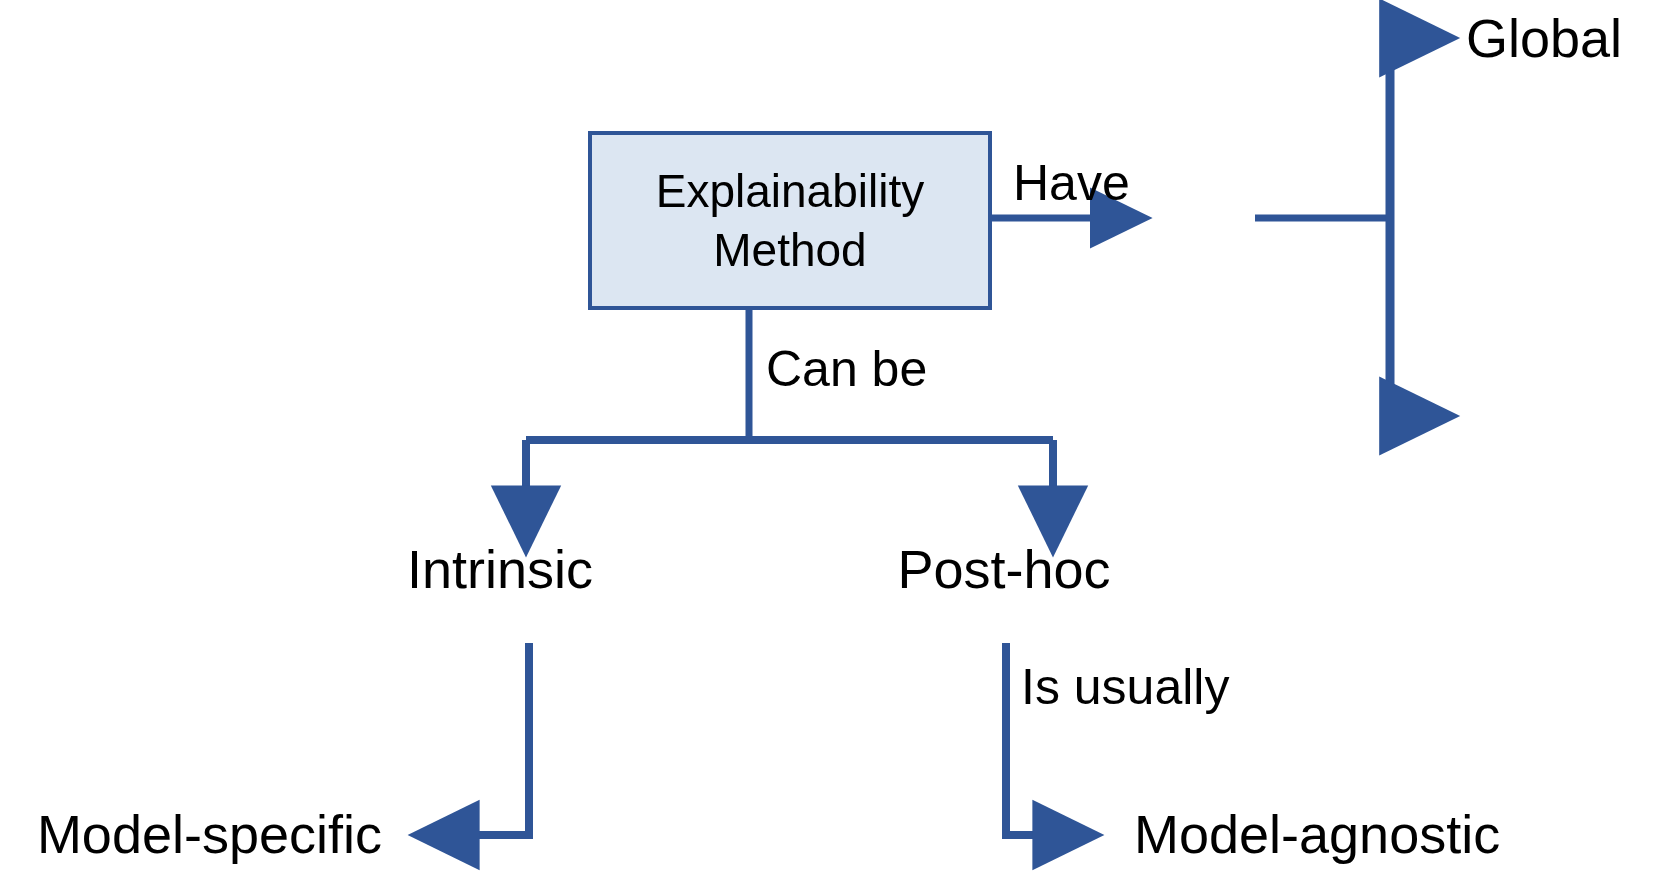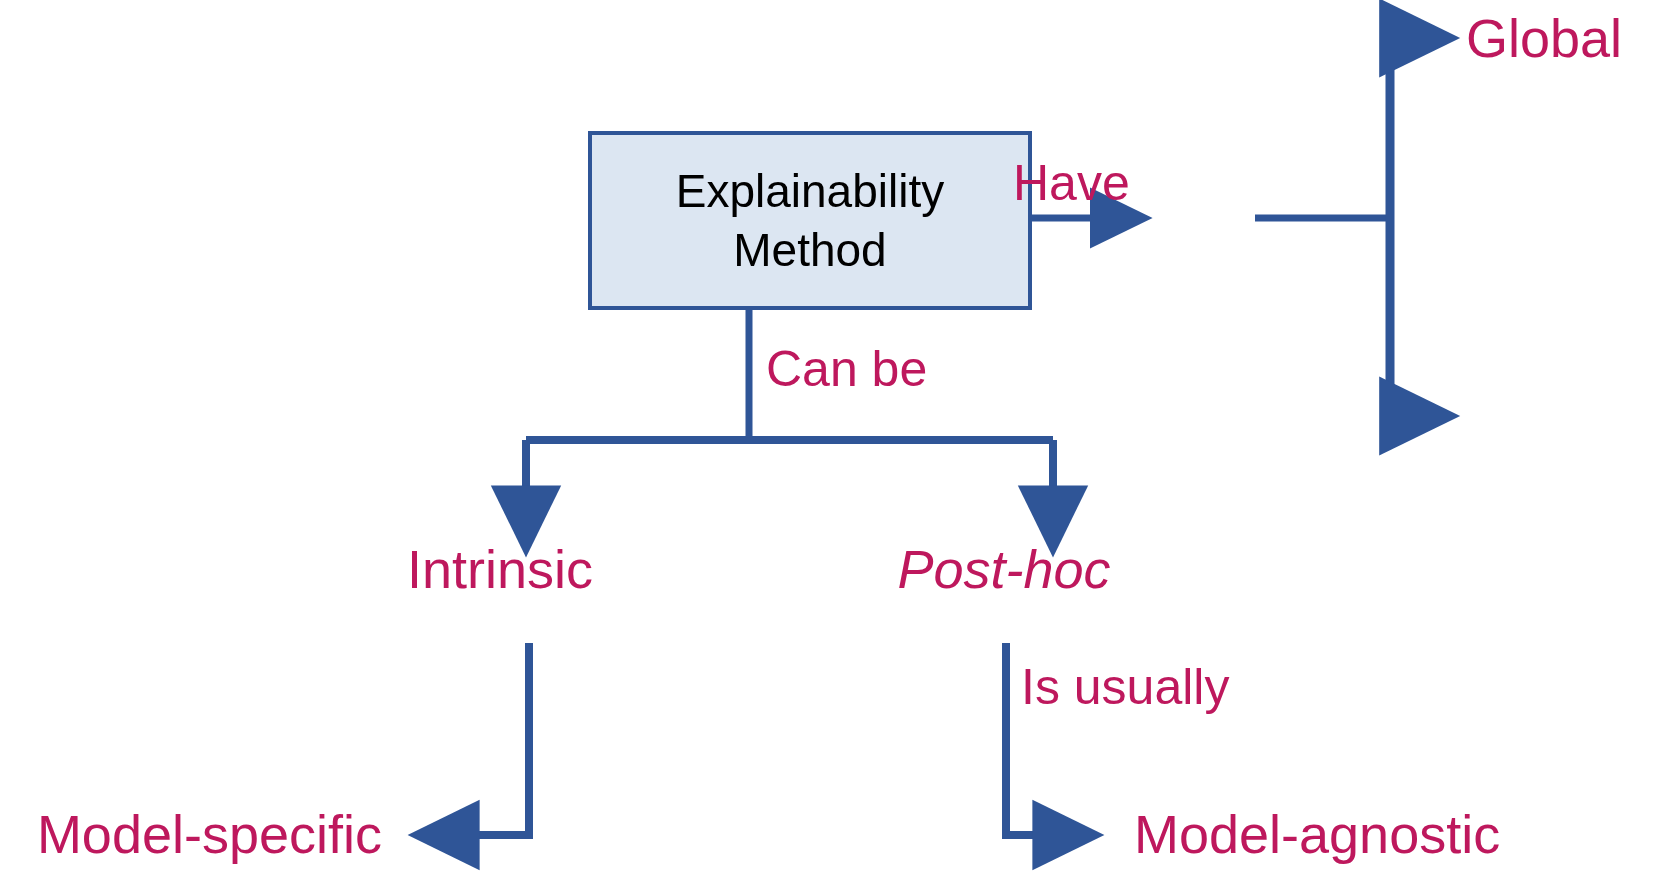--- a/index.html
+++ b/index.html
@@ -23,21 +23,21 @@
     position: absolute;
     top: 0;
     left: 0;
     width: 1660px;
     height: 884px;
   }
   .node-label {
     position: absolute;
     white-space: nowrap;
     line-height: 1.0;
-    color: #be185d;
+    color: #000000;
     font-family: "Liberation Sans", sans-serif;
   }
   
   .label-xl {
     font-size: 54px;
     font-weight: 400;
   }
   
   .label-edge {
     font-size: 50px;
@@ -98,38 +98,38 @@
 
     <path d="M 526,440 L 526,543" fill="none" stroke="#2f5597" stroke-width="8" marker-end="url(#arrow-down)"></path>
 
     <path d="M 1053,440 L 1053,543" fill="none" stroke="#2f5597" stroke-width="8" marker-end="url(#arrow-down)"></path>
 
     <path d="M 529,643 L 529,835 L 422,835" fill="none" stroke="#2f5597" stroke-width="8" marker-end="url(#arrow-left)"></path>
 
     <path d="M 1006,643 L 1006,835 L 1090,835" fill="none" stroke="#2f5597" stroke-width="8" marker-end="url(#arrow-right)"></path>
   </svg>
 
-  <div class="box-node" style="left:588px; top:131px; width:444px; height:179px;justify-content:center;">
+  <div class="box-node" style="left:588px; top:131px; width:404px; height:179px;justify-content:center;">
     <div class="box-text">
       <span>Explainability</span><br>
       <span>Method</span>
     </div>
   </div>
 
   <div class="node-label label-edge" style="left:1013px; top:158px;">Have</div>
 
 
   <div class="node-label label-xl" style="left:1466px; top:38px; transform:translateY(-50%);">Global</div>
 
 
   <div class="node-label label-edge" style="left:766px; top:344px;">Can be</div>
 
   <div class="node-label label-xl center-x" style="left:500px; top:542px;">Intrinsic</div>
 
-  <div class="node-label label-xl center-x" style="left:1004px; top:542px;font-style:italic;">Post-hoc</div>
+  <div class="node-label label-xl center-x" style="left:1004px; top:542px;">Post-hoc</div>
 
 
   <div class="node-label label-edge" style="left:1021px; top:662px;">Is usually</div>
 
   <div class="node-label label-xl right-anchor" style="left:382px; top:835px; margin-top:-28px;">Model-specific</div>
 
   <div class="node-label label-xl" style="left:1134px; top:835px; margin-top:-28px;text-align:right;">Model-agnostic</div>
 
 </div>
 

